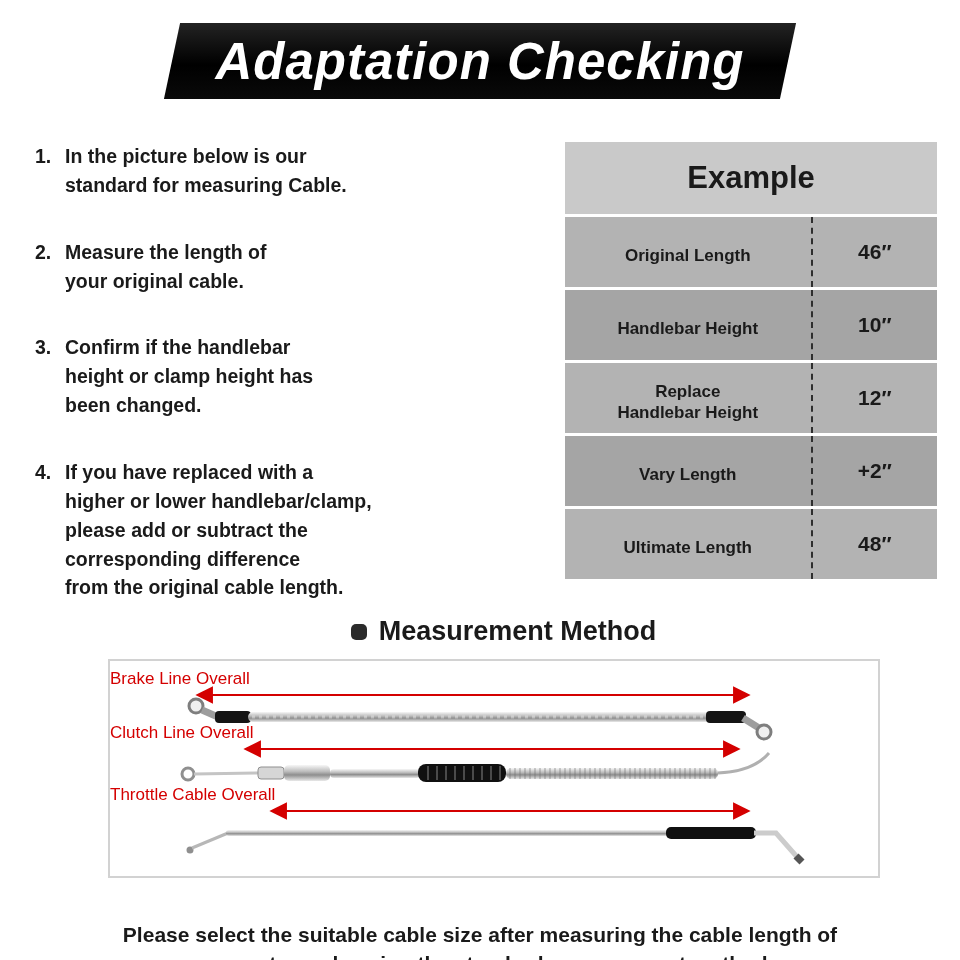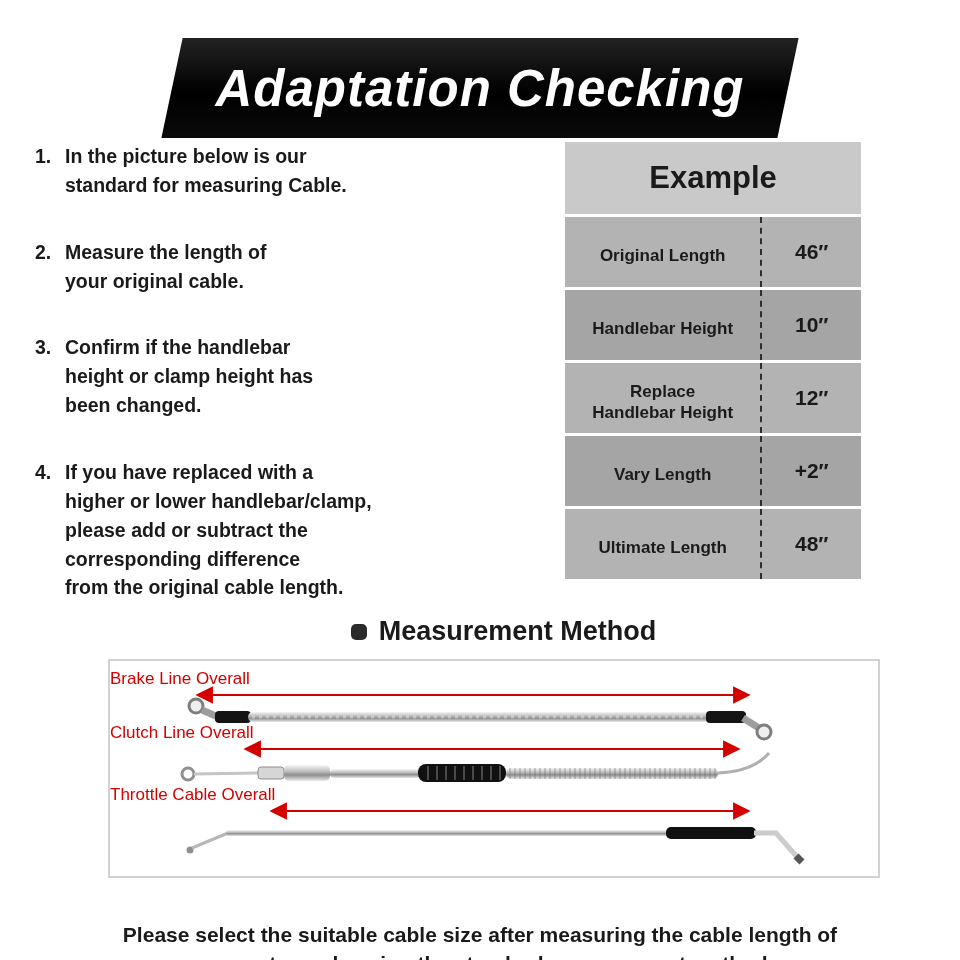--- a/index.html
+++ b/index.html
@@ -1,33 +1,33 @@
 <!DOCTYPE html>
 <html><head>
 <meta charset="utf-8">
 <style>
   * { margin:0; padding:0; box-sizing:border-box; }
   html,body { width:960px; height:960px; background:#ffffff;
     font-family:"Liberation Sans", sans-serif; color:#1a1a1a; }
   .page { position:relative; width:960px; height:960px; overflow:hidden; background:#fff; }
 
   
-  .banner { position:absolute; left:172px; top:38px; width:616px; height:100px; }
+  .banner { position:absolute; left:172px; top:23px; width:616px; height:76px; }
   .banner-bg { position:absolute; inset:0; background:linear-gradient(#232323,#000 55%,#0a0a0a); transform:skewX(-12deg); }
   .banner-text { position:absolute; inset:0; display:flex; align-items:center; justify-content:center;
     color:#fff; font-weight:bold; font-style:italic; font-size:51px; letter-spacing:1px; white-space:nowrap; }
 
   
   .instructions { position:absolute; left:35px; top:142px; width:490px; }
   .instr { display:flex; margin-bottom:38px; font-size:19.5px; font-weight:bold; line-height:1.48; }
   .instr .num { width:30px; flex:none; }
   .instr .txt { white-space:pre-line; }
 
   
-  .example-table { position:absolute; left:565px; top:142px; width:296px; }
+  .example-table { position:absolute; left:565px; top:142px; width:372px; }
   .t-header { height:72px; background:#c9c9c9; display:flex; align-items:center; justify-content:center;
     font-size:31px; font-weight:bold; margin-bottom:3px; }
   .t-row { height:70px; display:flex; margin-bottom:3px; }
   .row-a { background:#b3b3b3; }
   .row-b { background:#a5a5a5; }
   .t-label { width:66%; display:flex; align-items:center; justify-content:center; text-align:center;
     font-size:17px; font-weight:bold; white-space:pre-line; line-height:1.25;margin-top:8px; }
   .t-value { width:34%; display:flex; align-items:center; justify-content:center;
     font-size:21px; font-weight:bold; border-left:2px dashed #2e2e2e; }
 

